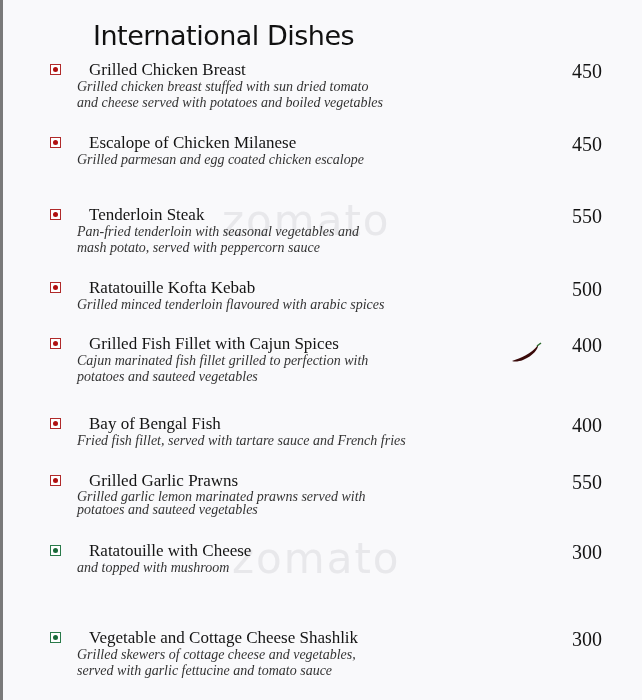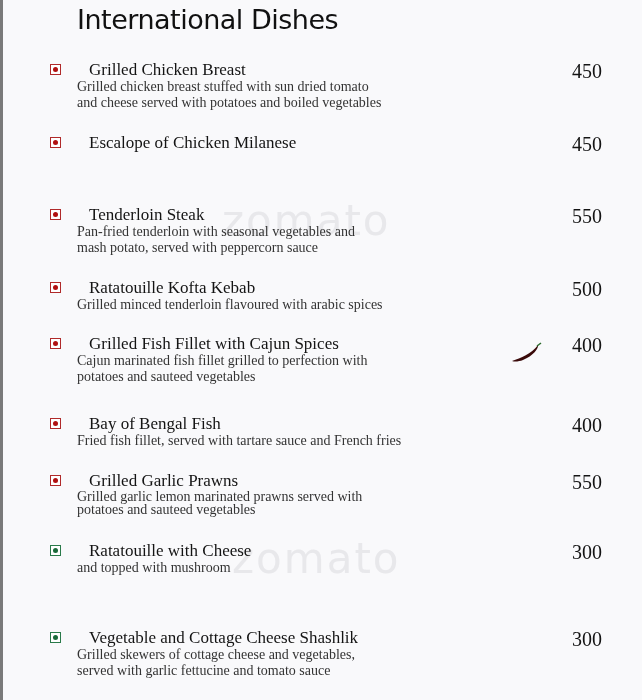--- a/index.html
+++ b/index.html
@@ -31,21 +31,21 @@
     border-radius: 50%; background: #b01010;
   }
   .marker.veg { border-color: #2a7a4a; }
   .marker.veg .dot { background: #1b6a3a; }
   .name {
     position: absolute; left: 89px; top: 0;
     font-size: 17px; white-space: nowrap; color: #141414;
   }
   .desc {
     position: absolute; left: 77px; top: 19px;
-    font-size: 14px; line-height: 16px;
+    font-size: 14px; font-style: italic; line-height: 16px;
     color: #333; width: 400px;
   }
   .desc span { display: block; white-space: nowrap; }
   .price {
     position: absolute; left: 572px; top: 0;
     font-size: 20px; color: #141414;
   }
   .chili {
     position: absolute; left: 511px; top: 8px; width: 32px; height: 20px;
   }
@@ -55,40 +55,41 @@
   }
 </style>
 </head>
 <body>
 
 <div class="left-border"></div>
 
 <div class="watermark" style="left:222px; top:196px;">zomato</div>
 <div class="watermark" style="left:232px; top:534px;">zomato</div>
 
-<h1 class="title" style="margin:0;">International Dishes</h1>
+<h1 class="title" style="margin:16px;">International Dishes</h1>
 
 <div class="item" style="top:60px;">
   <div class="marker">
       <div class="dot"></div>
     </div>
   <div class="name">Grilled Chicken Breast</div>
   <div class="desc">
     <span>Grilled chicken breast stuffed with sun dried tomato</span>
     <span>and cheese served with potatoes and boiled vegetables</span>
   </div>
   <div class="price">450</div>
 </div>
 
 <div class="item" style="top:133px;">
   <div class="marker">
       <div class="dot"></div>
     </div>
   <div class="name">Escalope of Chicken Milanese</div>
   <div class="desc">
+    <span>Grilled parmesan and egg coated chicken escalope</span>
   </div>
   <div class="price">450</div>
 </div>
 
 <div class="item" style="top:205px;">
   <div class="marker">
       <div class="dot"></div>
     </div>
   <div class="name">Tenderloin Steak</div>
   <div class="desc">

